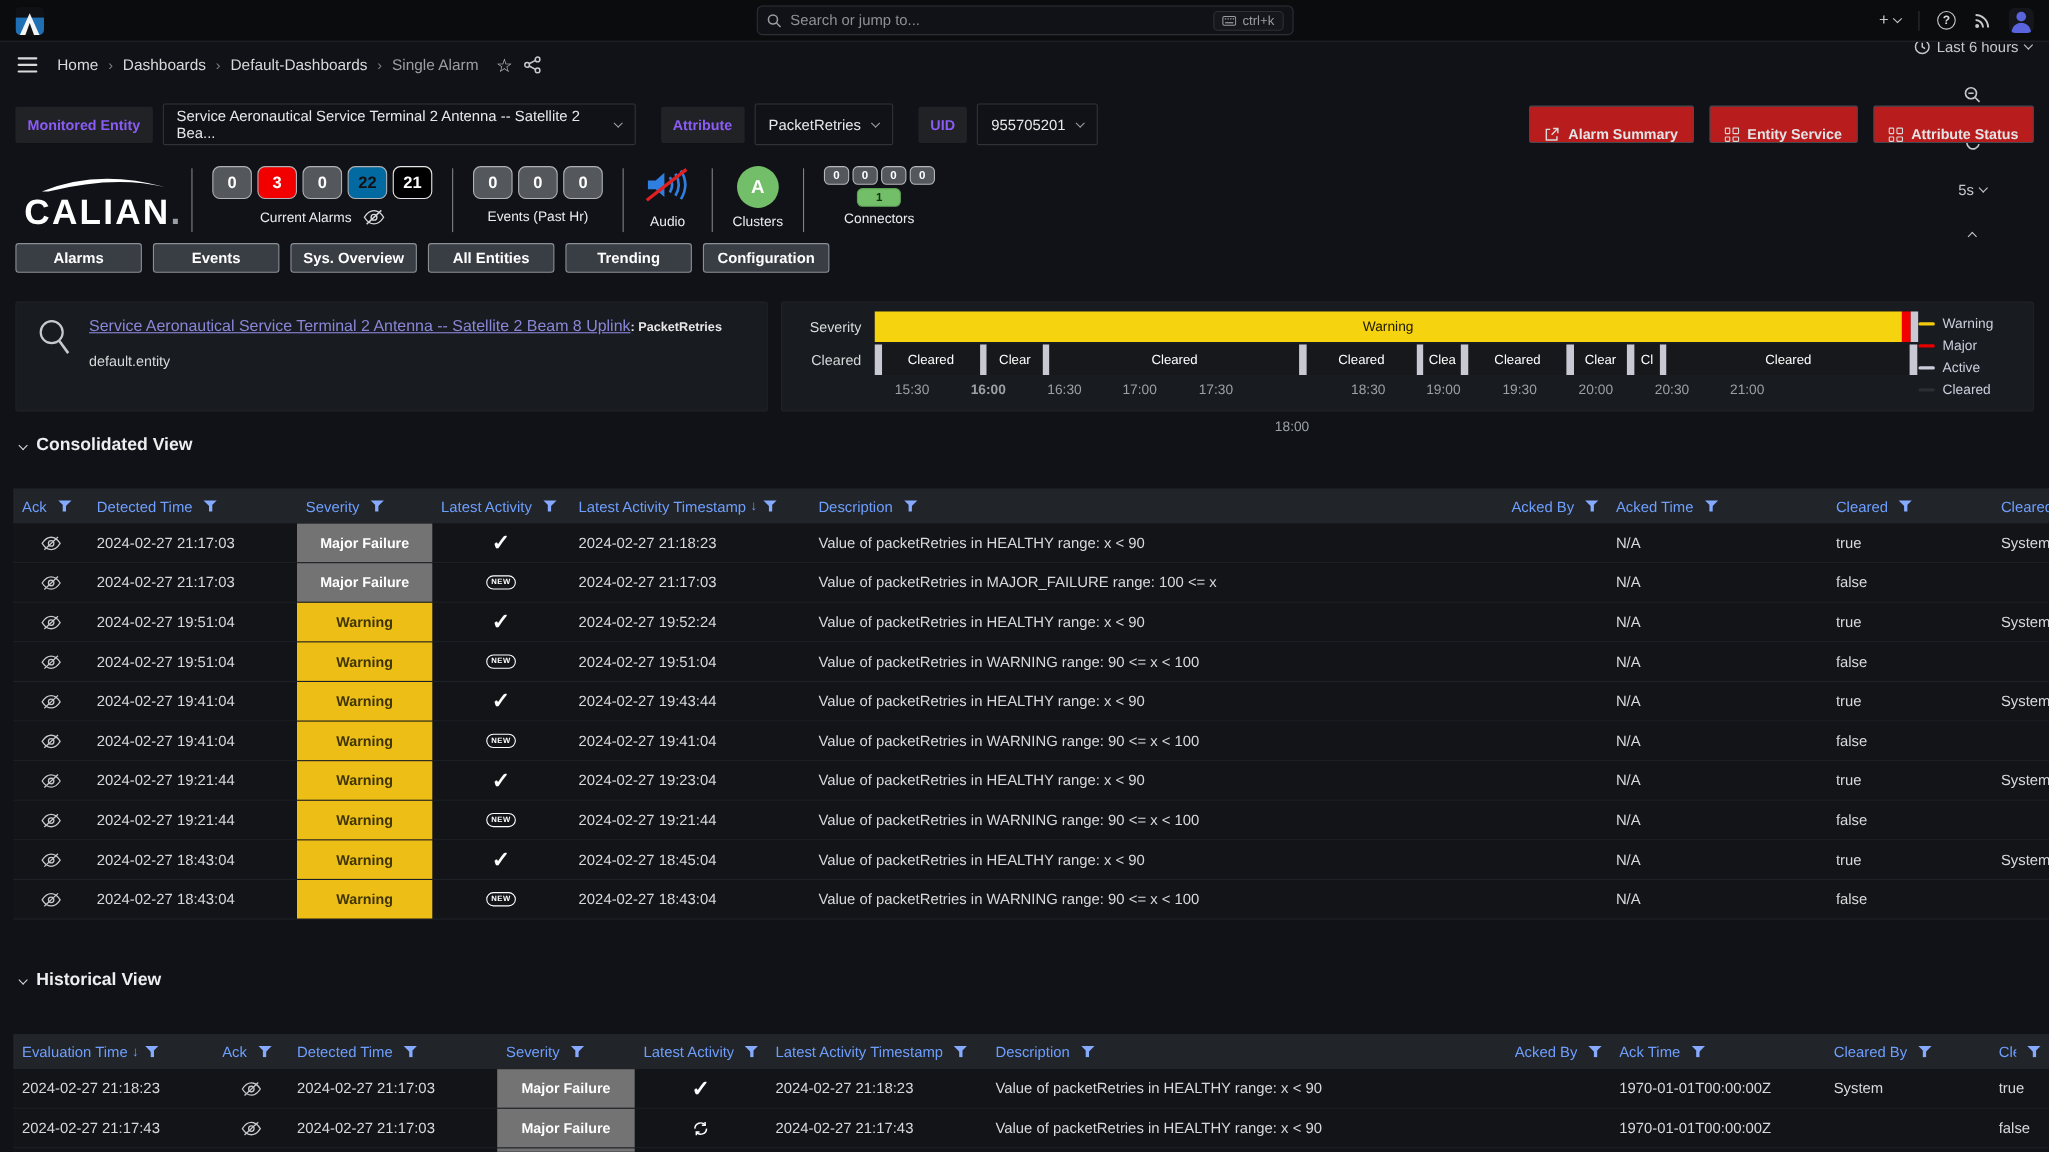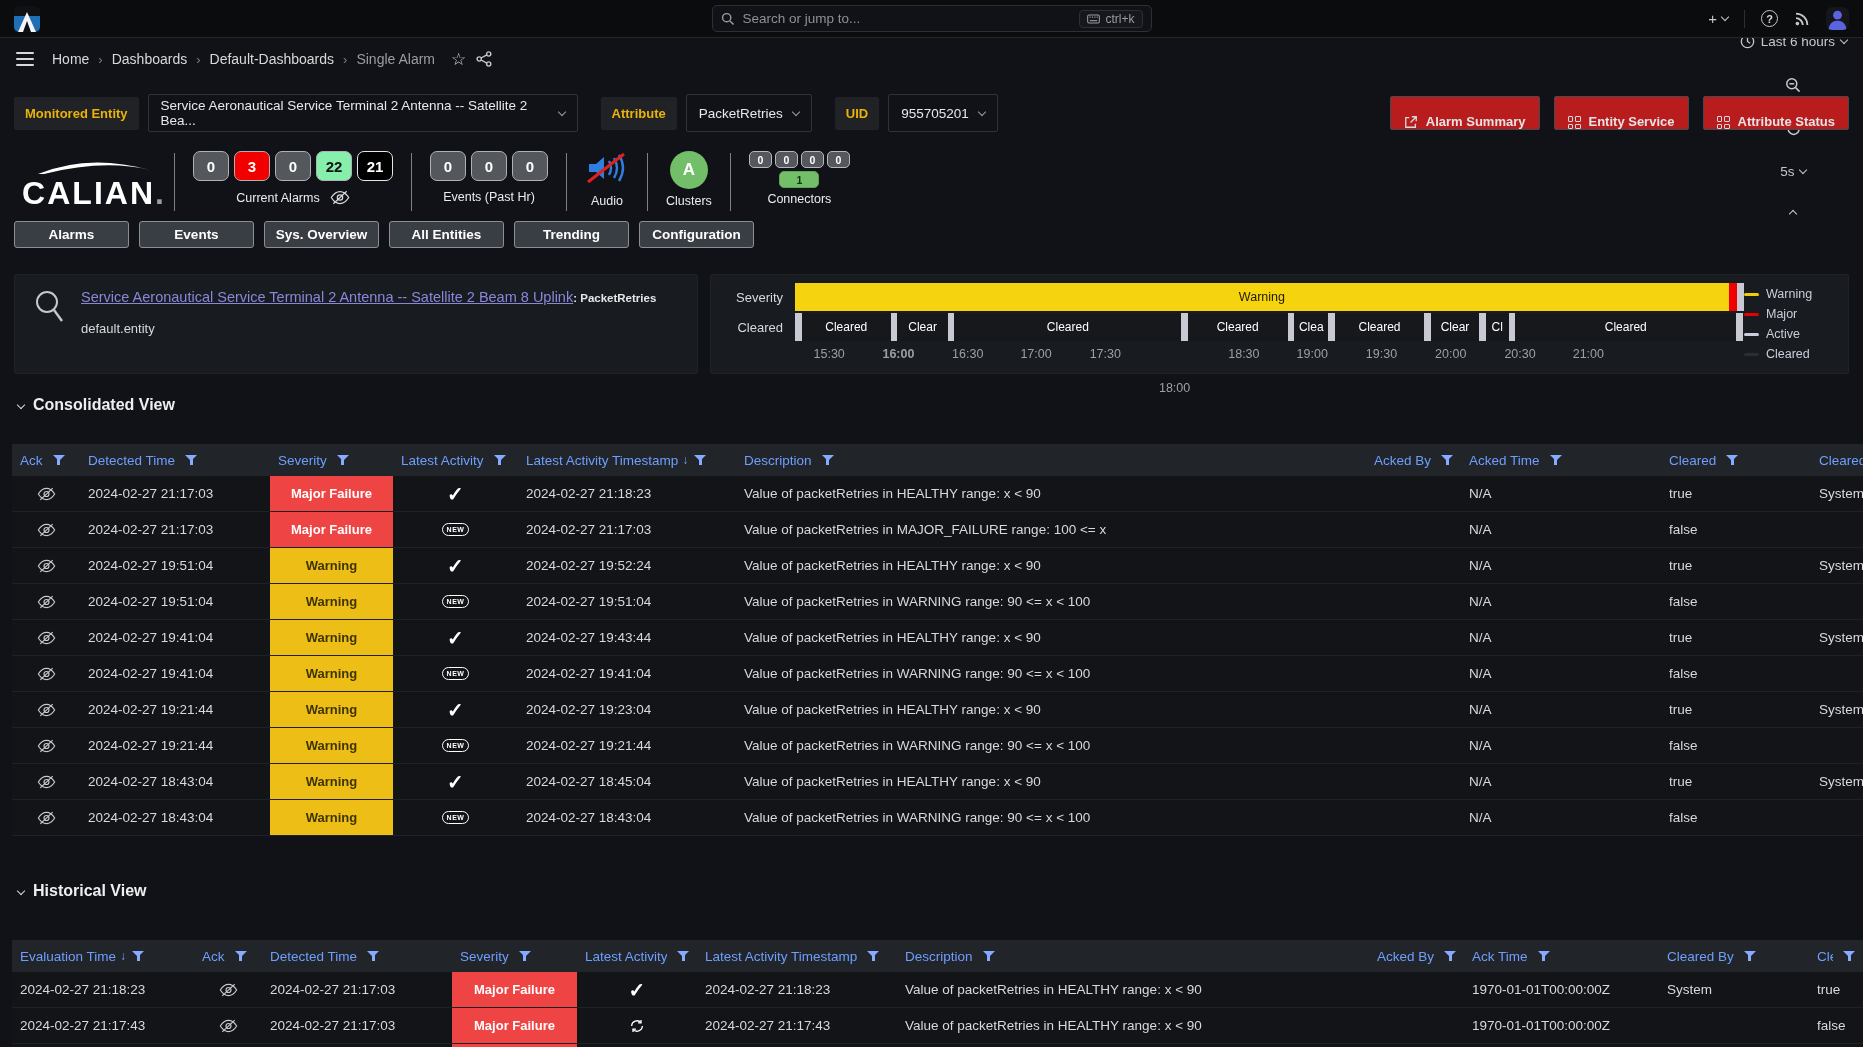--- a/index.html
+++ b/index.html
@@ -4,21 +4,21 @@
 <style>
   * { margin:0; padding:0; box-sizing:border-box; }
   html,body { width:1863px; height:1047px; overflow:hidden; background:#111217;
     font-family:"Liberation Sans", sans-serif; color:#d8d9da; }
   svg { display:block; }
 
   
   .topnav { height:38px; background:#0b0c0e; border-bottom:1px solid #24262b;
     display:flex; align-items:center; padding:0 14px; position:relative; }
   .logo-box { width:26px; height:26px; border-radius:5px; overflow:hidden; cursor:pointer; }
-  .searchbar { position:absolute; left:50%; transform:translateX(-50%); width:440px; height:27px;
+  .searchbar { position:absolute; left:50%; transform:translateX(-50%); width:488px; height:27px;
     background:#111217; border:1px solid #2c3035; border-radius:5px; display:flex; align-items:center;
     padding:0 8px; gap:8px; color:#8e9096; font-size:13.5px; }
   .searchbar .grow { flex:1; }
   .kbd-chip { display:flex; align-items:center; gap:5px; border:1px solid #2c3035; border-radius:4px;
     padding:1px 7px; font-size:12px; color:#9a9da3; background:#16171c; }
   .nav-right { margin-left:auto; display:flex; align-items:center; gap:16px; }
   .icon-btn { display:flex; align-items:center; gap:5px; color:#c7c8cc; cursor:pointer; font-size:15px; }
   .vdiv { width:1px; height:18px; background:#2c3035; }
   .chev { width:6px; height:6px; border-right:1.6px solid currentColor; border-bottom:1.6px solid currentColor;
     transform:rotate(45deg); display:inline-block; margin-top:-3px; }
@@ -37,21 +37,21 @@
   .breadcrumb .bc-item:last-child .crumb { color:#9a9da3; }
   .breadcrumb .bc-item:last-child .crumb-sep2 { display:none; }
   .star { font-size:17px; color:#cfd0d4; margin-left:6px; cursor:pointer; }
   .tb-right { margin-left:auto; display:flex; align-items:center; gap:28px; font-size:13.5px;flex-direction:column; }
   .add-btn { color:#5794f2; display:flex; gap:6px; align-items:center; font-weight:600; cursor:pointer; }
   .tb-ic { color:#c7c8cc; cursor:pointer; display:flex; align-items:center; gap:6px; }
   .gear-glyph { font-size:16px; }
 
   
   .filterbar { margin:13px 14px 0 14px; display:flex; align-items:center; gap:9px; height:40px; }
-  .chip { background:#202226; border-radius:2px; padding:9px 11px; font-size:13px; color:#eab308; font-weight:600; }
+  .chip { background:#202226; border-radius:2px; padding:9px 11px; font-size:13px; color:#8b5cf6; font-weight:600; }
   .select { background:#111217; border:1px solid #2f3237; border-radius:2px; height:38px;
     display:flex; align-items:center; gap:10px; padding:0 12px; font-size:13.5px; color:#e8e8ea; cursor:pointer; }
   .select .chev { color:#9a9da3; }
   .fb-right { margin-left:auto; display:flex; gap:14px; }
   .panel-btn { background:#b91c1c; border:1px solid #46494f; border-radius:2px; height:34px;
     display:flex; align-items:flex-end; gap:8px; padding:0 13px; font-size:13px; font-weight:600; color:#e3e4e6; cursor:pointer; }
   .grid-ic { width:13px; height:13px; display:grid; grid-template:1fr 1fr / 1fr 1fr; gap:2px; }
   .grid-ic i { border:1.5px solid #d8d9da; border-radius:1px; }
 
   
@@ -59,21 +59,21 @@
   .calian { width:160px; padding-top:10px; display:flex; flex-direction:column; align-items:center; }
   .calian .word { font-size:32px; font-weight:800; letter-spacing:2px; color:#fff; }
   .calian .word .dot { color:#9a9da3; }
   .group { display:flex; flex-direction:column; align-items:center; padding:0 18px; }
   .gdiv { width:1px; background:#7d8087; height:58px; margin-top:2px; }
   .boxrow { display:flex; gap:5px; }
   .cbox { min-width:36px; height:30px; border:1.5px solid #aeb1b5; border-radius:7px; display:flex;
     align-items:center; justify-content:center; font-size:15px; font-weight:700; padding:0 6px; cursor:pointer; }
   .b-gray { background:#54575c; color:#fff; }
   .b-red { background:#f20000; color:#fff; }
-  .b-yellow { background:#86efac; color:#111; }
+  .b-yellow { background:#0369a1; color:#111; }
   .b-black { background:#000; color:#fff; border-color:#e6e6e6; }
   .glabel { font-size:12.5px; color:#ececee; margin-top:9px; display:flex; align-items:center; gap:10px; }
   .mini-row { display:flex; gap:3px; }
   .mbox { min-width:23px; height:17px; border:1.5px solid #b4b7bb; border-radius:5px; background:#54575c;
     color:#fff; font-size:10.5px; font-weight:700; display:flex; align-items:center; justify-content:center; cursor:pointer; }
   .mbox.green { background:#73bf69; color:#10350d; border-color:#5ea257; margin-top:3px; width:40px; }
   .cluster-badge { width:38px; height:38px; border-radius:50%; background:#73bf69; color:#fff;
     font-size:17px; font-weight:600; display:flex; align-items:center; justify-content:center; cursor:pointer; }
 
   
@@ -118,21 +118,21 @@
   .th .sort { margin-left:4px; font-size:12px; }
   .funnel { display:inline-block; width:12px; height:12px; position:relative; margin-left:6px; flex:none; cursor:pointer; }
   .funnel::before { content:""; position:absolute; top:1px; left:0; border-left:6px solid transparent;
     border-right:6px solid transparent; border-top:6px solid #86aaff; }
   .funnel::after { content:""; position:absolute; top:5px; left:4.5px; width:3px; height:6px; background:#86aaff; }
   .trow { height:36px; border-bottom:1px solid #1e2126; background:#121418; align-items:stretch; }
   .td { display:flex; align-items:center; padding:0 8px; font-size:13.5px; color:#d8d9da;
     overflow:hidden; white-space:nowrap; }
   .td.center { justify-content:center; }
   .td.sev { justify-content:center; font-weight:600; font-size:13px; }
-  .sev-major { background:#ef4444; color:#fff; }
+  .sev-major { background:#737373; color:#fff; }
   .sev-warn { background:#edbe16; color:#3f3403; }
   .td.act { justify-content:center; }
   .ic-check, .ic-new, .ic-spin { display:none; }
   .act-check .ic-check { display:flex; font-size:20px; font-weight:700; color:#fff; }
   .act-new .ic-new { display:flex; border:1.2px solid #fff; border-radius:9px; padding:2px 4px;
     font-size:7px; font-weight:700; letter-spacing:.5px; color:#fff; }
   .act-spin .ic-spin { display:flex; }
   .eye-btn { cursor:pointer; display:flex; }
 </style>
 </head>

